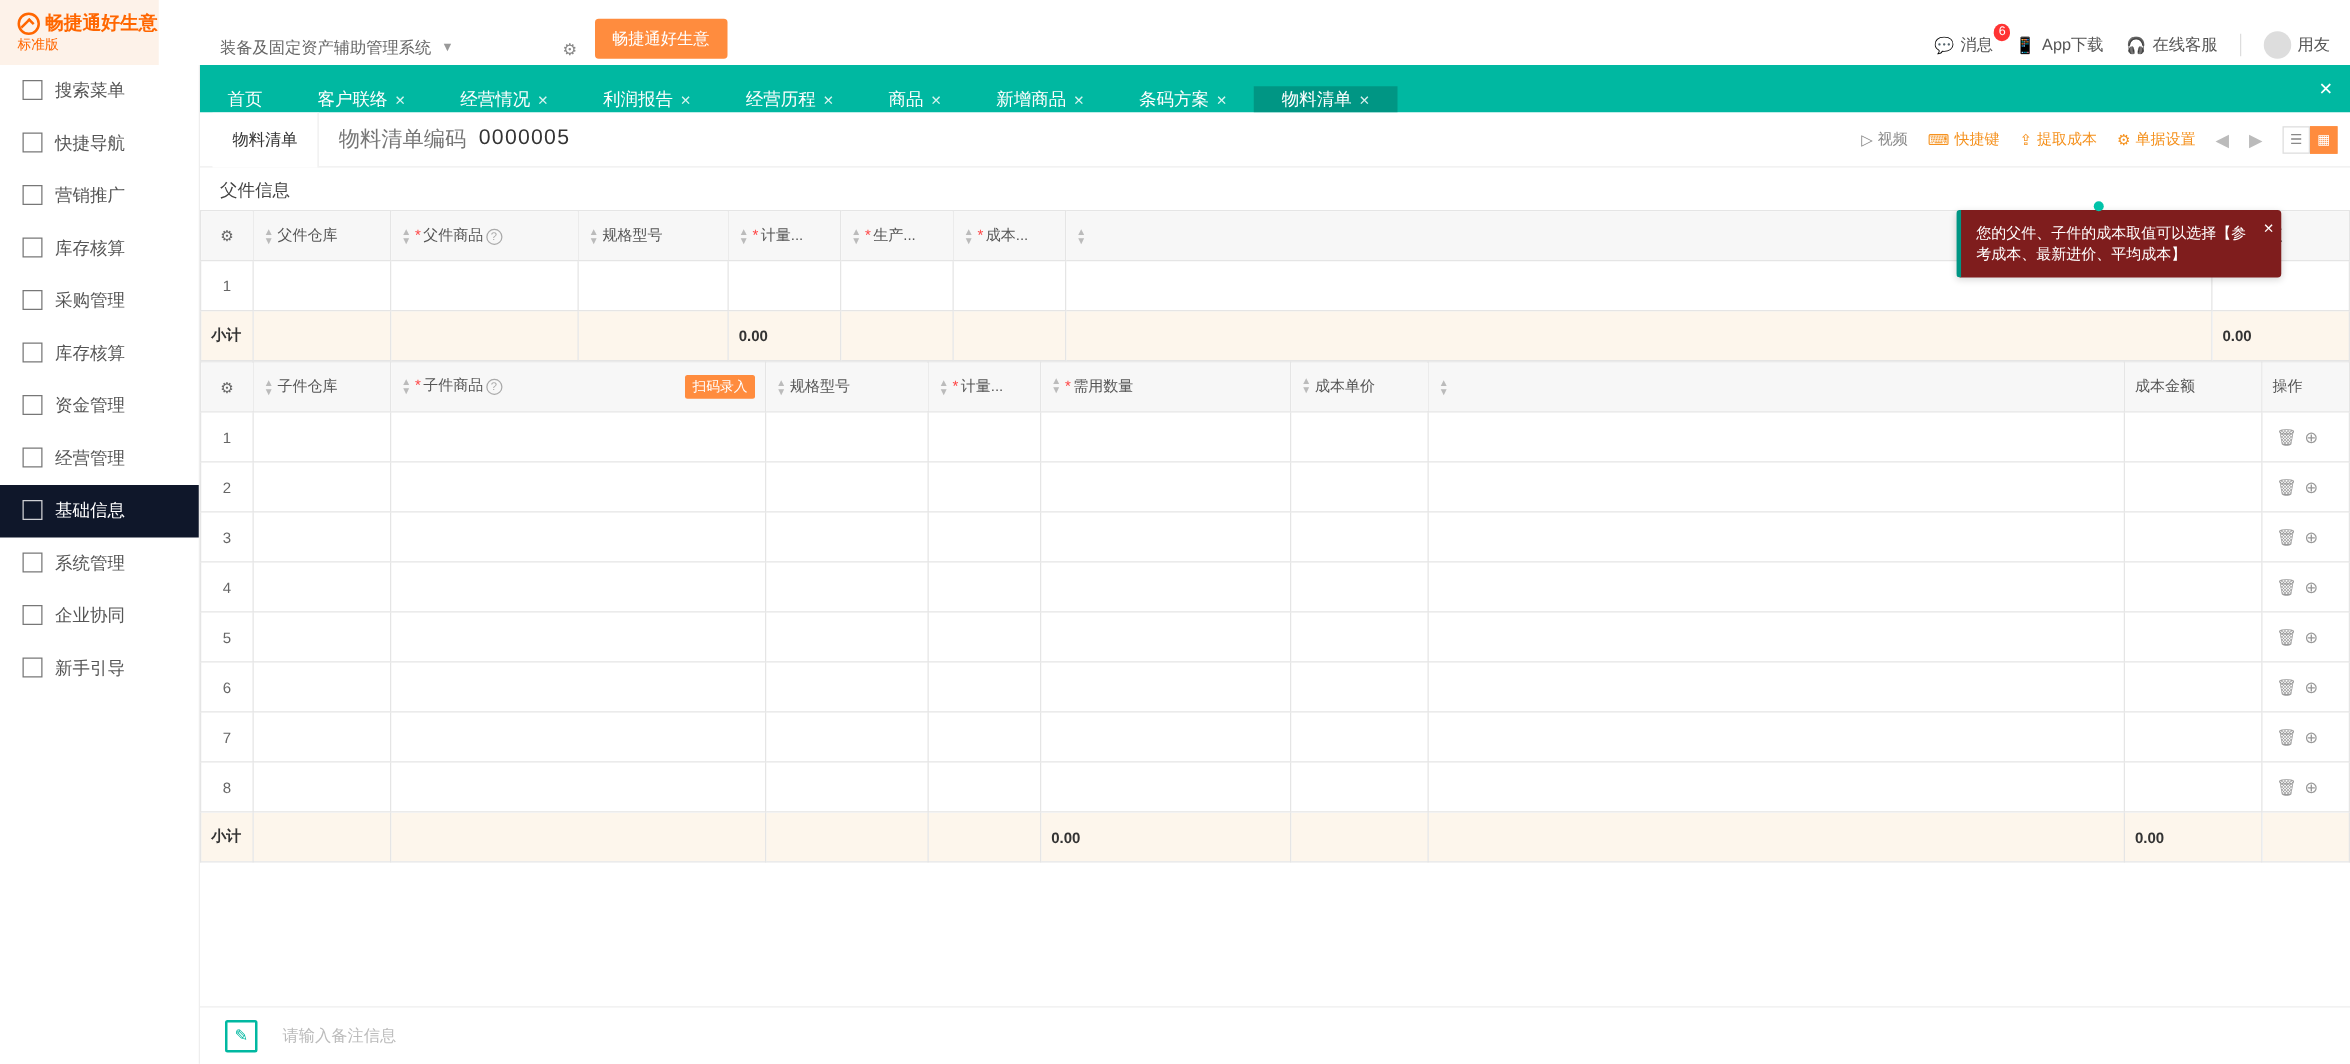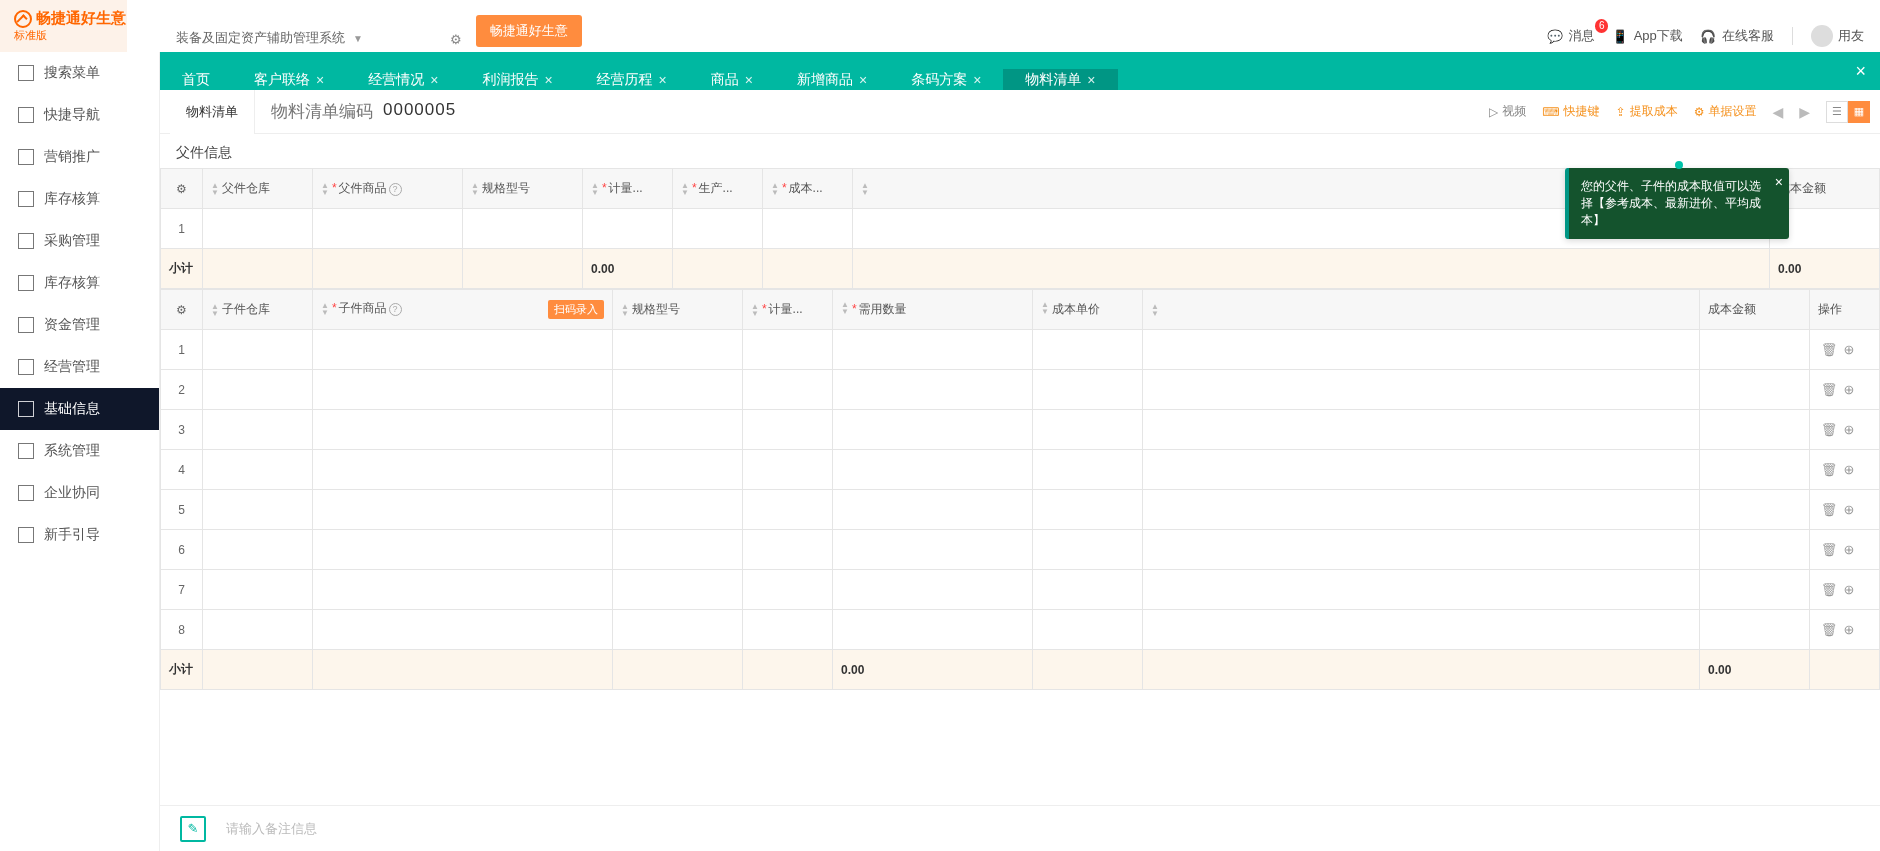--- a/index.html
+++ b/index.html
@@ -17,21 +17,21 @@
 .gear { color:#888; margin:0 14px; cursor:pointer; }
 .promo-btn { background:#ff8c3e; color:#fff; border:none; padding:7px 14px; border-radius:3px; font-size:13px; cursor:pointer; }
 .spacer { flex:1; }
 .top-right { display:flex; align-items:center; gap:18px; color:#555; font-size:13px; }
 .tr-item { display:flex; align-items:center; gap:5px; cursor:pointer; position:relative; }
 .badge { position:absolute; top:-8px; right:-14px; background:#f33; color:#fff; border-radius:8px; font-size:10px; padding:0 4px; line-height:14px;}
 .avatar { width:22px; height:22px; border-radius:50%; background:#ddd; display:inline-block; }
 .sep { width:1px; height:18px; background:#ddd; }
 
 .sidebar { position:absolute; left:0; top:52px; width:160px; bottom:0; background:#fff; border-right:1px solid #eee; }
-.side-item { display:flex; align-items:center; gap:10px; padding:12px 18px; color:#555; cursor:pointer; font-size:14px; }
+.side-item { display:flex; align-items:flex-start; gap:10px; padding:12px 18px; color:#555; cursor:pointer; font-size:14px; }
 .side-item.active { background:#0f172a; color:#fff; }
 .side-ico { width:16px; height:16px; display:inline-block; border:1.5px solid currentColor; opacity:.8; }
 
 .tabs-strip { position:absolute; left:160px; top:52px; right:0; height:38px; background:#00B8A1; display:flex; align-items:stretch; color:#fff; }
 .tab { display:flex; align-items:center; padding:0 22px; font-size:14px; cursor:pointer; white-space:nowrap;margin-top:17px; }
 .tab.active { background:#009684; }
 .tab .close { margin-left:6px; font-size:14px; opacity:.85; }
 .tabs-strip .end-x { margin-left:auto; padding:0 14px; display:flex; align-items:center; cursor:pointer; font-size:18px;}
 
 .content { position:absolute; left:160px; top:90px; right:0; bottom:0; overflow:auto; background:#fff; padding:0; }
@@ -57,21 +57,21 @@
 .sorter { color:#bbb; font-size:8px; display:inline-block; line-height:7px; margin-right:3px; vertical-align:middle; }
 .sorter:before{content:"▲";display:block;} .sorter:after{content:"▼";display:block;}
 .gear-cell { text-align:center; color:#888; }
 .help-ico { display:inline-block; width:13px; height:13px; border:1px solid #aaa; border-radius:50%; font-size:9px; line-height:11px; text-align:center; color:#aaa; margin-left:2px;}
 .subtotal-row td { background:#FDF6EC; font-weight:bold; color:#333; }
 .num-right { text-align:right; }
 .scan-btn { background:#ff8c3e; color:#fff; font-size:11px; padding:2px 6px; border-radius:2px; margin-left:4px; cursor:pointer; }
 .op-col { width:70px; text-align:center; }
 .op-ico { color:#999; font-size:13px; margin:0 3px; cursor:pointer; }
 
-.tip-pop { position:absolute; left:1565px; top:168px; width:224px; background:#14532d; color:#fff; font-size:12px; padding:10px 26px 10px 12px; border-radius:3px; box-shadow:0 2px 6px rgba(0,0,0,.15); z-index:40; border-left:4px solid #009684;}
+.tip-pop { position:absolute; left:1565px; top:168px; width:260px; background:#7f1d1d; color:#fff; font-size:12px; padding:10px 26px 10px 12px; border-radius:3px; box-shadow:0 2px 6px rgba(0,0,0,.15); z-index:40; border-left:4px solid #009684;}
 .tip-pop .tpx { position:absolute; right:6px; top:6px; cursor:pointer; font-size:14px; color:#fff;}
 .tip-dot { position:absolute; left:1675px; top:161px; width:8px; height:8px; background:#00C3A9; border-radius:50%; z-index:41;}
 
 .footer-bar { position:absolute; left:0; right:0; bottom:0; height:46px; border-top:1px solid #eee; display:flex; align-items:center; padding:0 20px; gap:20px; background:#fff; }
 .f-ico { width:26px; height:26px; border:2px solid #00B8A1; color:#00B8A1; display:flex; align-items:center; justify-content:center; font-size:13px; border-radius:2px;}
 .f-ph { color:#bbb; font-size:13px; }
 </style>
 </head>
 <body>
 

